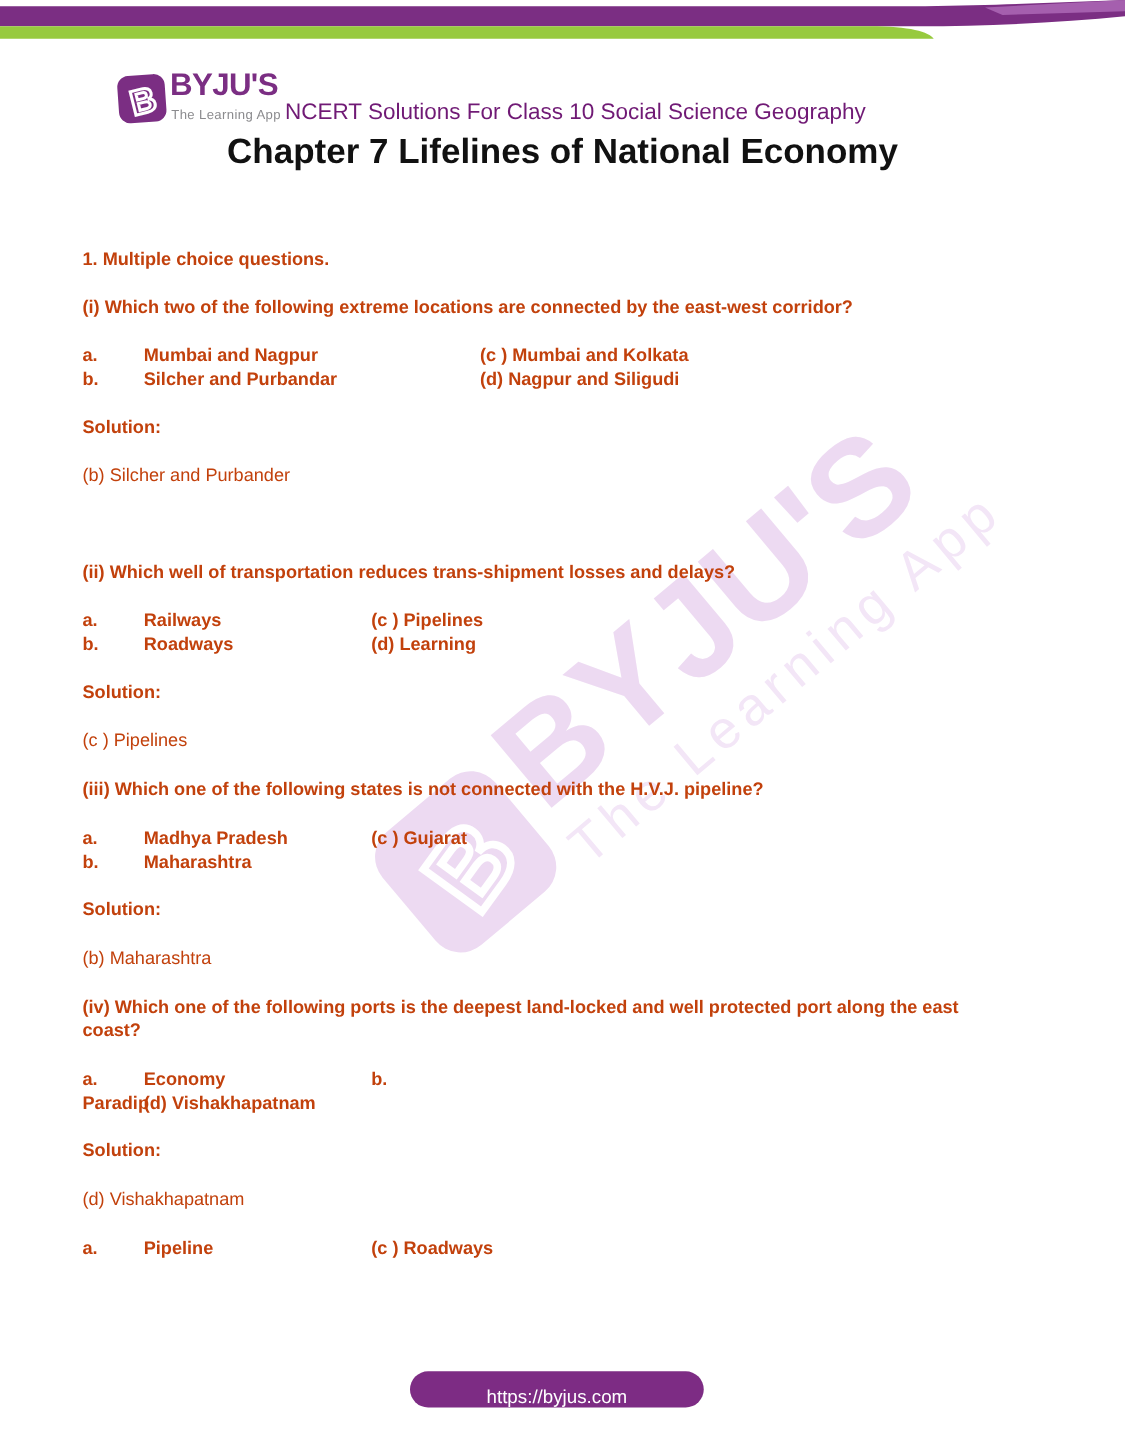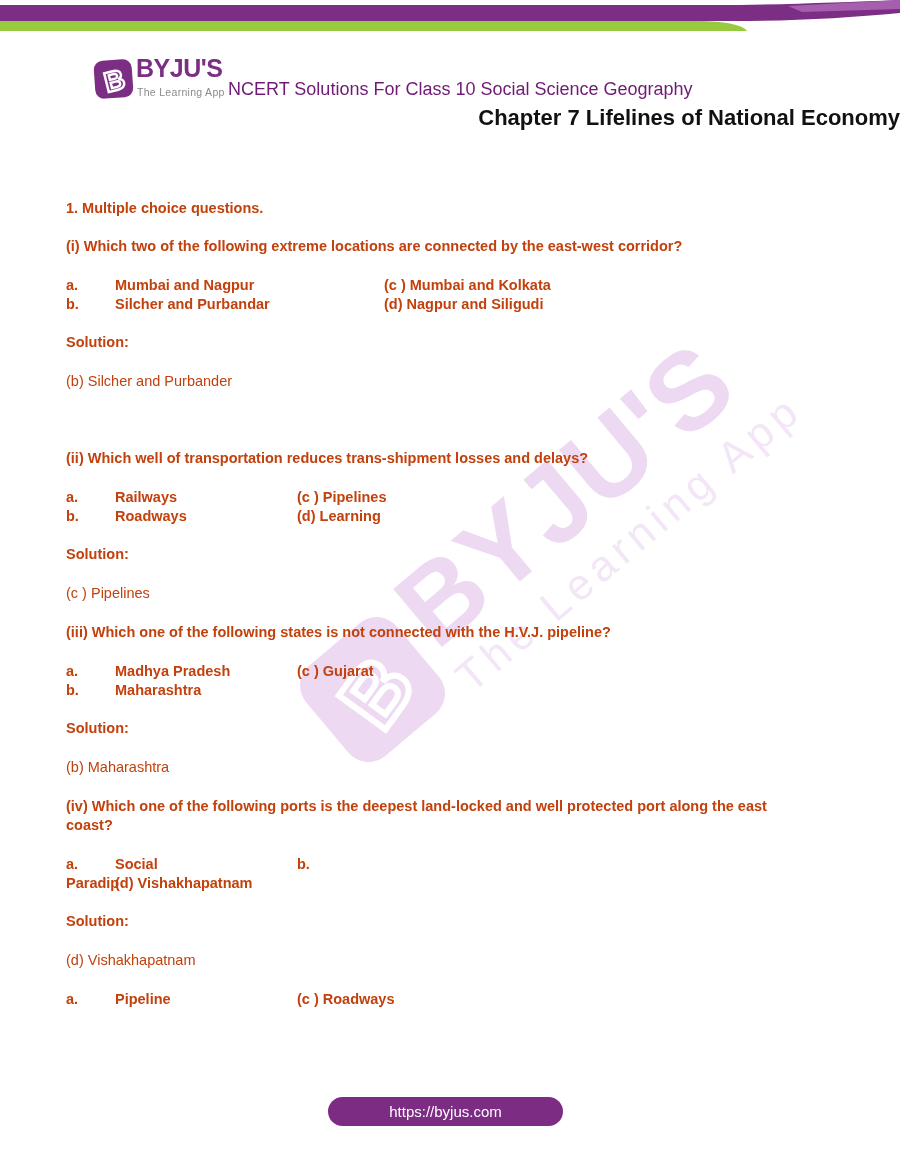--- a/index.html
+++ b/index.html
@@ -25,21 +25,21 @@
   .logo-tagline {
     position: absolute; left: 137px; top: 86px; z-index: 3;
     font-size: 10.5px; color: #8b8b8e; letter-spacing: 0.3px;
   }
   .doc-title {
     position: absolute; left: 228px; top: 79px; z-index: 3;
     font-size: 18px; color: #701a75;
   }
   .chapter-title {
     position: absolute; left: 0; top: 105px; width: 900px; z-index: 3;
-    text-align: right; font-size: 22px; font-weight: bold; color: #111111;
+    text-align: center; font-size: 28px; font-weight: bold; color: #111111;
   }
 
   
   .watermark {
     position: absolute; left: 250px; top: 300px; width: 590px; height: 490px;
     display: flex; align-items: center; justify-content: center;
     z-index: 0; pointer-events: none;
   }
   .wm-inner { transform: rotate(-40deg); display: flex; align-items: center; gap: 14px; }
   .wm-icon {
@@ -69,21 +69,21 @@
   .opts { display: grid; grid-template-columns: 49px 182px 1fr; margin-top: 20px; font-weight: bold; }
   .opts.wide { grid-template-columns: 49px 269px 1fr; }
   .opts span { display: block; }
   .solution-label { font-weight: bold; margin: 19px 0 0 0; }
   .answer { font-weight: normal; margin: 20px 0 0 0; }
 
   
   .footer-pill {
     position: absolute; left: 328px; top: 1097px; width: 235px; height: 29px; z-index: 3;
     background: #7d2c84; border-radius: 15px;
-    display: flex; align-items: center; justify-content: center;
+    display: flex; align-items: flex-end; justify-content: center;
     color: #ffffff; font-size: 15px; cursor: pointer;
   }
 </style>
 </head>
 <body>
 
 <svg class="top-band" width="900" height="34" viewBox="0 0 900 34">
   <path d="M0,5 H740 C800,4 848,2 900,0 V13 C848,18 792,21 734,21 H0 Z" fill="#7b2e83"></path>
   <path d="M788,6 L900,0 V9 L802,12 Z" fill="#a55fae"></path>
   <path d="M0,21 H696 C728,21 743,25.5 747,31 H0 Z" fill="#97ca3e"></path>
@@ -156,21 +156,21 @@
       <span>Maharashtra</span>
     </div>
     <p class="solution-label">Solution:</p>
     <p class="answer">(b) Maharashtra</p>
   </div>
 
   <div>
     <p class="q-heading">(iv) Which one of the following ports is the deepest land-locked and well protected port along the east coast?</p>
     <div class="opts">
       <span>a.</span>
-      <span>Social</span>
+      <span>Economy</span>
       <span>b.</span>
       <span>Paradip</span>
       <span>(d) Vishakhapatnam</span>
     </div>
     <p class="solution-label">Solution:</p>
     <p class="answer">(d) Vishakhapatnam</p>
   </div>
 
   <div>
     <div class="opts">

